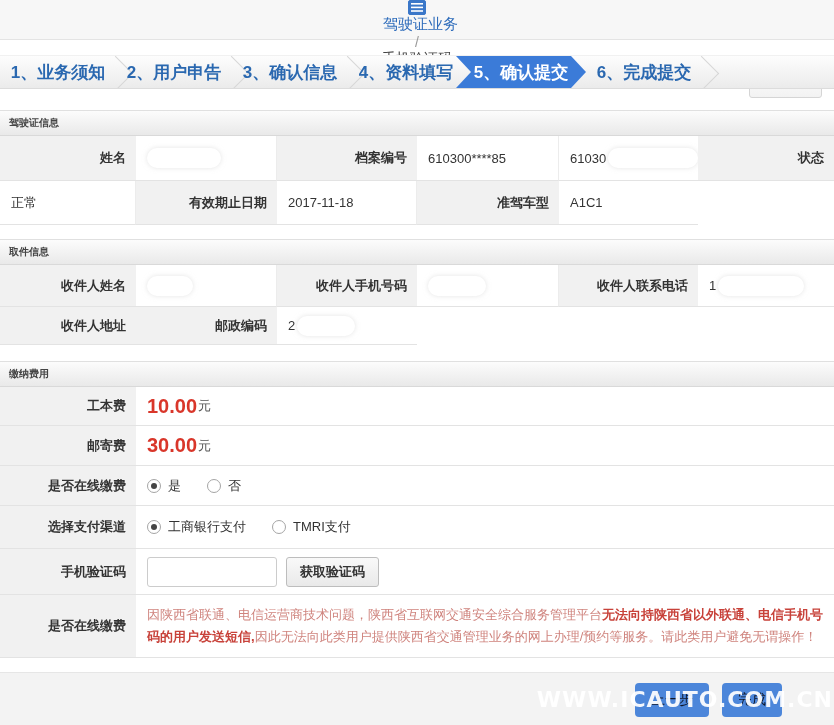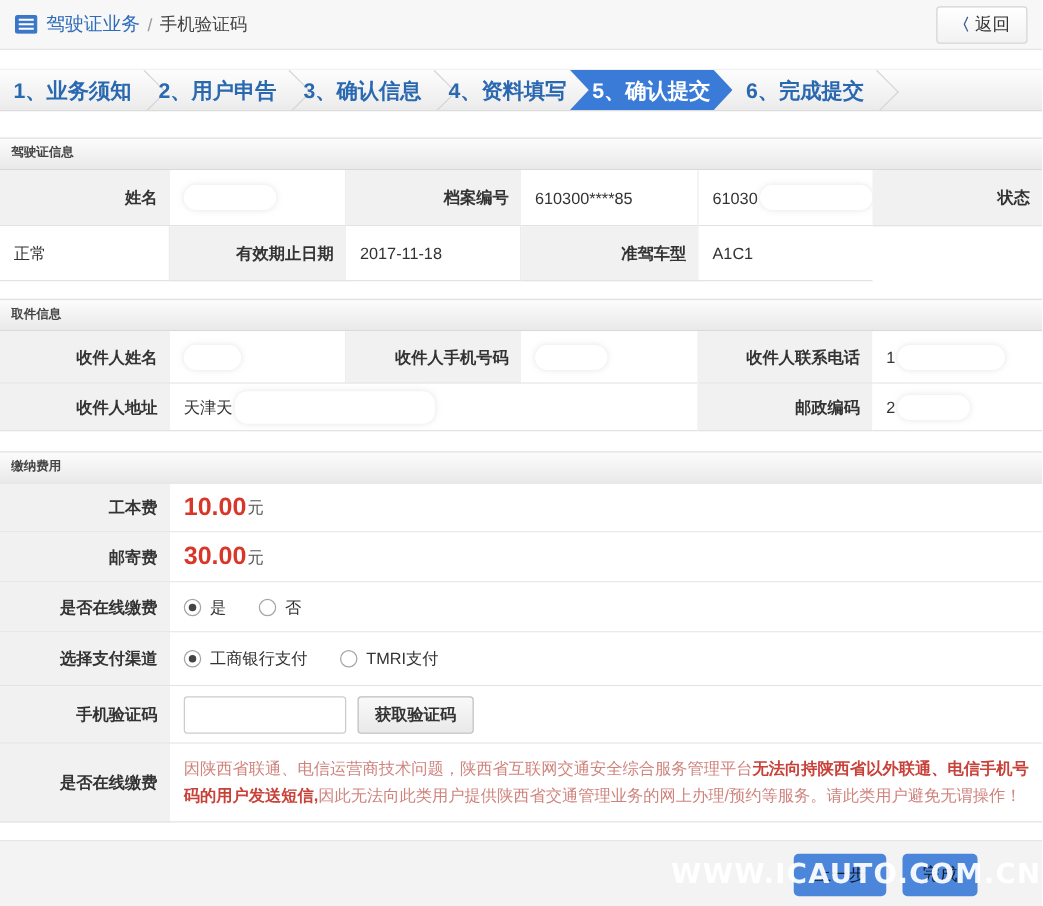--- a/index.html
+++ b/index.html
@@ -1,21 +1,21 @@
 <!DOCTYPE html>
 <html><head>
 <meta charset="utf-8">
 <style>
   * { margin:0; padding:0; box-sizing:border-box; }
   html,body { background:#fff; }
   body { font-family:"Liberation Sans","DejaVu Sans",sans-serif; }
   .page { position:relative; width:834px; height:725px; overflow:hidden; background:#fff; }
 
   
-  .topbar { height:40px; background:#f7f7f7; border-bottom:1px solid #e4e4e4; display:flex; align-items:center; padding:0 12px; }
+  .topbar { height:40px; background:#f7f7f7; border-bottom:1px solid #e4e4e4; display:flex; align-items:center; padding:0 12px;flex-direction:column; }
   .doc-icon { width:18px; height:15px; flex:0 0 auto; }
   .topbar-title { color:#2e6cbb; font-size:15px; margin-left:7px; }
   .topbar-sep { color:#999; margin:0 6px; font-size:14px; }
   .topbar-sub { color:#444; font-size:14px; }
   .back-btn { margin-left:auto; background:linear-gradient(#ffffff,#f2f2f2); border:1px solid #d5d5d5; border-radius:3px; padding:5px 13px; font-size:14px; color:#333; display:flex; align-items:center; gap:4px; cursor:pointer; }
   .back-chevron { color:#3b5a8f; font-weight:bold; font-size:13px; }
 
   
   .steps { margin-top:15px; height:34px; background:linear-gradient(#fdfdfd,#ebebeb); border-top:1px solid #f1f1f1; border-bottom:1px solid #dcdcdc; display:flex; overflow:hidden; position:relative; }
   .step { width:116px; line-height:34px; text-align:center; font-size:17px; font-weight:bold; color:#2a68b0; position:relative; flex:0 0 auto; }
@@ -127,24 +127,20 @@
       <div class="cell val">
           <span class="blob" style="width:58px;"></span>
         </div>
       <div class="cell lbl">收件人联系电话</div>
       <div class="cell val last">
           <span>1</span>
           <span class="blob" style="width:86px;margin-left:2px;"></span>
         </div>
 
       <div class="cell lbl">收件人地址</div>
-      <div class="cell val addr-span">
-          <span>天津天</span>
-          <span class="blob" style="width:160px;height:26px;margin-left:2px;"></span>
-        </div>
       <div class="cell lbl">邮政编码</div>
       <div class="cell val last">
           <span>2</span>
           <span class="blob" style="width:58px;margin-left:2px;"></span>
         </div>
     </div>
   </div>
 
   <div class="mt16">
     <div class="section-head">缴纳费用</div>

